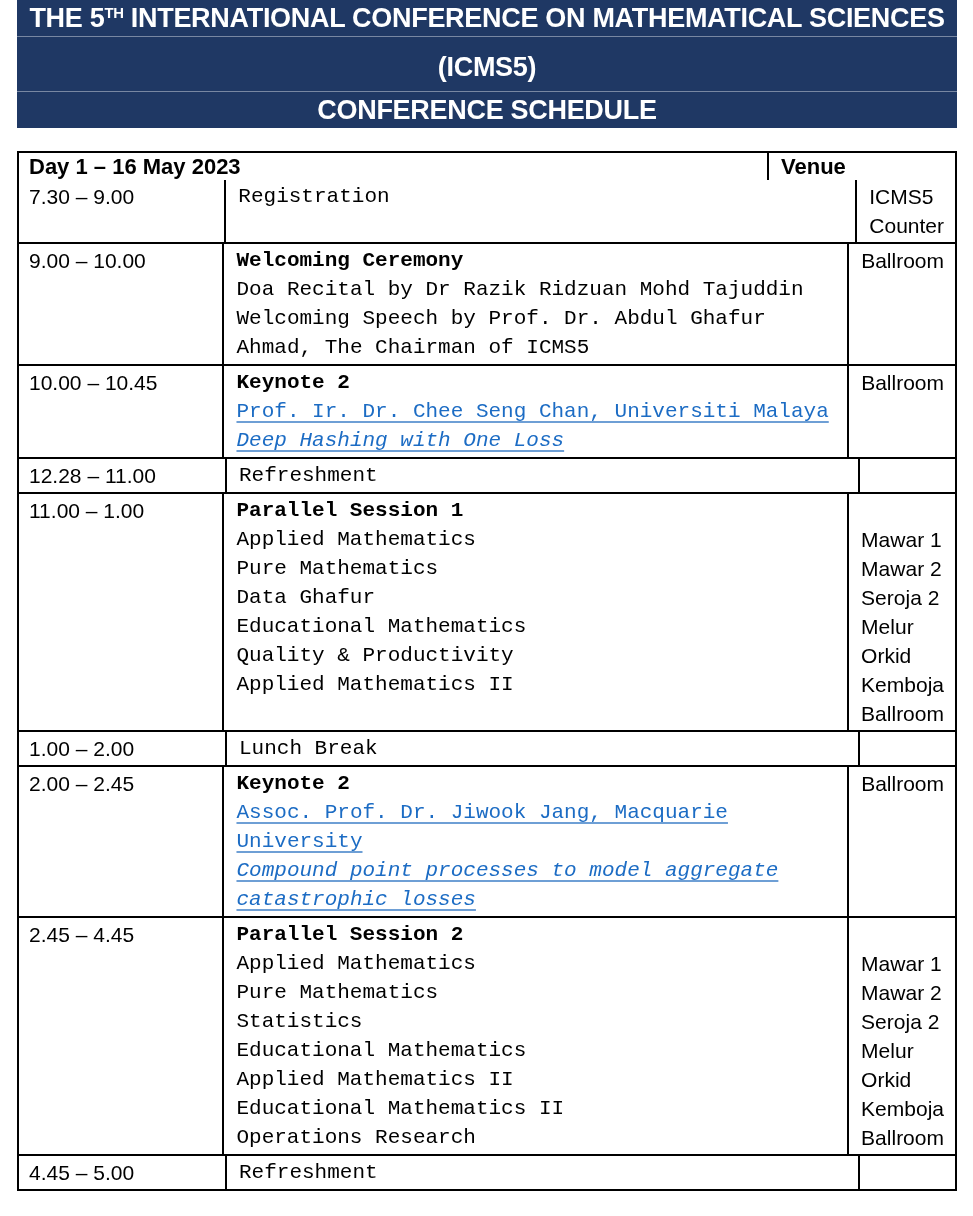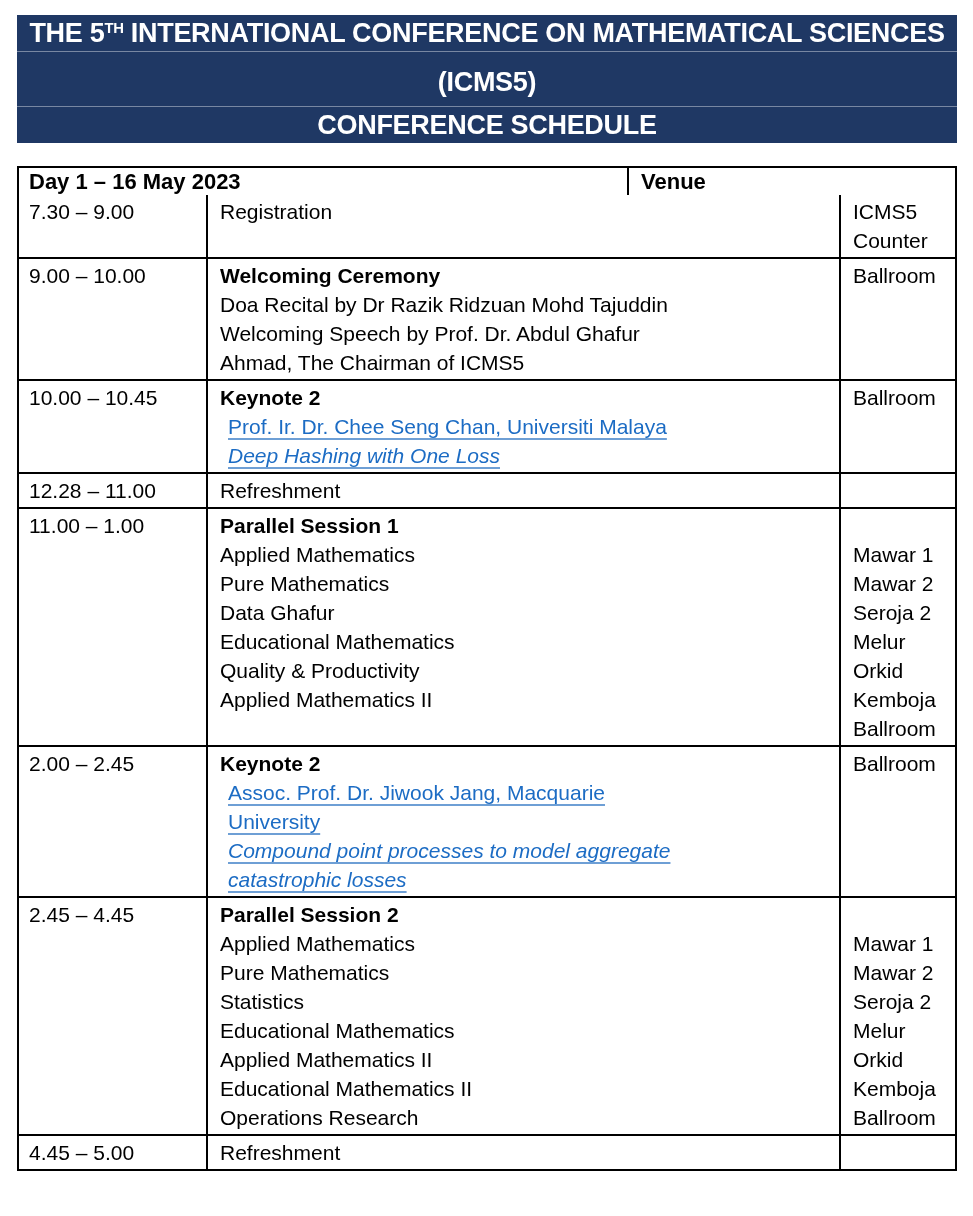--- a/index.html
+++ b/index.html
@@ -10,21 +10,21 @@
     --banner-text:#FFFFFF;
   }
   *{box-sizing:border-box;margin:0;padding:0;}
   html,body{background:#ffffff;}
   body{
     width:973px;
     min-height:1216px;
     font-family:"Liberation Sans", sans-serif;
     color:var(--text);
   }
-  .page{padding:15px 16px 0 17px;}
+  .page{padding:0 16px 0 17px;}
 
   
   .banner{
     background:var(--navy);
     color:var(--banner-text);
     font-weight:700;
     text-align:center;
     letter-spacing:-0.3px;
   }
   .banner-row{
@@ -41,35 +41,34 @@
     margin-top:23px;
     border:2px solid var(--border);
   }
   .tr{display:flex;}
   .tr + .tr{border-top:2px solid var(--border);}
   .td{
     padding:2px 11px 2px 10px;
     font-size:21px;
     line-height:29px;
   }
-  .td-time{width:189px;border-right:2px solid var(--border);}
-  .td-desc{width:633px;border-right:2px solid var(--border);padding-left:12px;}
+  .td-time{width:208px;border-right:2px solid var(--border);}
+  .td-desc{width:633px;border-right:2px solid var(--border);padding-left:12px;font-family:Liberation Mono, monospace;}
   .td-venue{flex:1;padding-left:12px;}
   .header-row .td{font-weight:700;font-size:22px;line-height:25px;padding-top:1px;padding-bottom:1px;}
-  .td-day{width:610px;border-right:2px solid var(--border);}
+  .td-day{width:750px;border-right:2px solid var(--border);}
   .line{min-height:29px;white-space:nowrap;}
   .line.bold{font-weight:700;}
   .line.link, .line.link-italic{
     color:var(--link);
     text-decoration:underline;
     text-decoration-thickness:1.5px;
     text-decoration-color:rgba(32,108,190,0.65);
     text-underline-offset:4px;
     cursor:pointer;
-    margin-left:8px;
   }
   .line.link-italic{font-style:italic;}
 </style>
 </head>
 <body>
 
 <div class="page">
 
   <header class="banner">
     <div class="banner-row banner-row1">
@@ -143,20 +142,27 @@
     <div class="td td-venue">
             <div class="line"></div>
             <div class="line">Mawar 1</div>
             <div class="line">Mawar 2</div>
             <div class="line">Seroja 2</div>
             <div class="line">Melur</div>
             <div class="line">Orkid</div>
             <div class="line">Kemboja</div>
             <div class="line">Ballroom</div>
           </div>
+  </div>
+        <div class="tr">
+    <div class="td td-time">1.00 – 2.00</div>
+    <div class="td td-desc">
+            <div class="line normal">Lunch Break</div>
+          </div>
+    <div class="td td-venue"></div>
   </div>
         <div class="tr">
     <div class="td td-time">2.00 – 2.45</div>
     <div class="td td-desc">
             <div class="line bold">Keynote 2</div>
             <div class="line link">Assoc. Prof. Dr. Jiwook Jang, Macquarie</div>
             <div class="line link">University</div>
             <div class="line link-italic">Compound point processes to model aggregate</div>
             <div class="line link-italic">catastrophic losses</div>
           </div>

